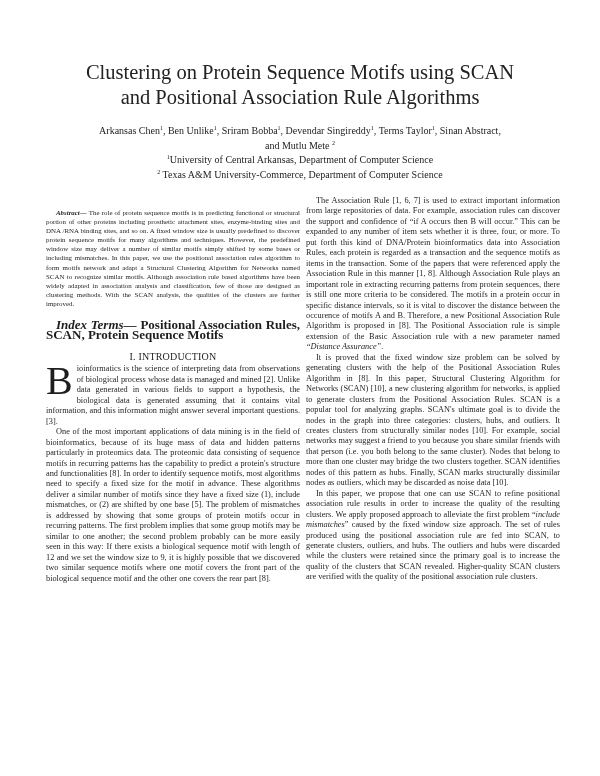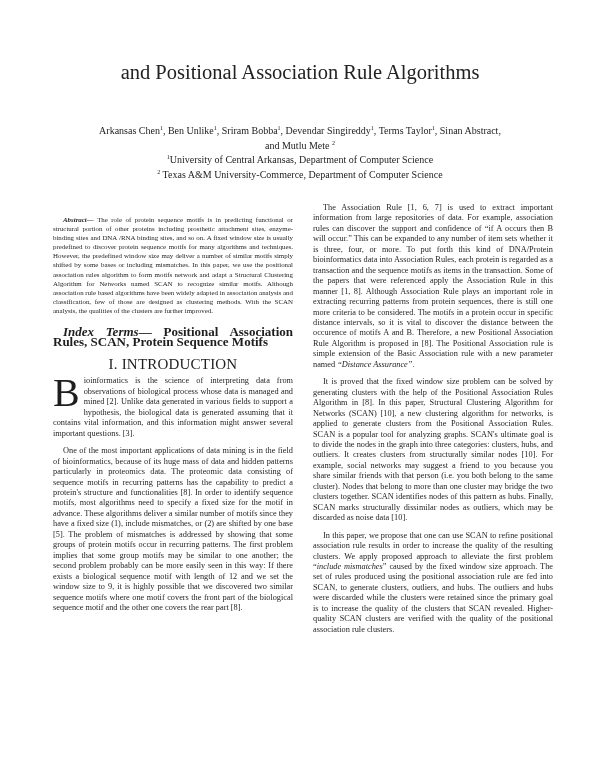--- a/index.html
+++ b/index.html
@@ -3,34 +3,35 @@
 <meta charset="utf-8">
 <style>
   html, body { margin: 0; padding: 0; background: #ffffff; }
   body { width: 600px; height: 776px; position: relative; overflow: hidden; color: #1a1a1a; font-family: "Liberation Serif", serif; }
   .title { position: absolute; top: 60px; left: 30px; width: 540px; text-align: center; font-size: 20.5px; line-height: 25px; color: #222; }
   .authors { position: absolute; top: 124px; left: 40px; width: 520px; text-align: center; font-size: 10px; line-height: 14.5px; color: #222; }
   .authors sup { font-size: 6px; vertical-align: 4px; line-height: 0; }
   .col { position: absolute; font-size: 8.3px; line-height: 10.45px; text-align: justify; color: #1e1e1e; }
   .col-left { top: 208px; left: 46px; width: 254px; }
   .col-right { top: 196px; left: 306px; width: 254px; }
-  .col p { margin: 7px; text-indent: 10px; }
+  .col p { margin: 0; text-indent: 10px; }
   .abstract { font-size: 6.9px; line-height: 9.1px; text-indent: 10px; }
   .abstract-label { font-style: italic; font-weight: bold; }
   .index-terms { margin-top: 12px !important; font-size: 13px; line-height: 9.5px; font-weight: bold; text-indent: 10px; }
   .index-label { font-style: italic; }
-  .section-heading { text-align: center; font-size: 15px; margin: 13px 0 2px 0 !important; text-indent: 0 !important; letter-spacing: 0.2px; }
+  .section-heading { text-align: center; font-size: 10px; margin: 13px 0 2px 0 !important; text-indent: 0 !important; letter-spacing: 0.2px; }
   .dropcap-para { text-indent: 0 !important; }
   .dropcap { float: left; font-size: 40px; line-height: 30px; margin: 2px 4px 0 0; }
   em { font-style: italic; }
 </style>
 </head>
 <body>
 
 <div class="title">
+  <div>Clustering on Protein Sequence Motifs using SCAN</div>
   <div>and Positional Association Rule Algorithms</div>
 </div>
 
 <div class="authors">
   <div>
     <span>Arkansas Chen</span><sup>1</sup>,
     <span>Ben Unlike</span><sup>1</sup>,
     <span>Sriram Bobba</span><sup>1</sup>,
     <span>Devendar Singireddy</span><sup>1</sup>,
     <span>Terms Taylor</span><sup>1</sup>,

